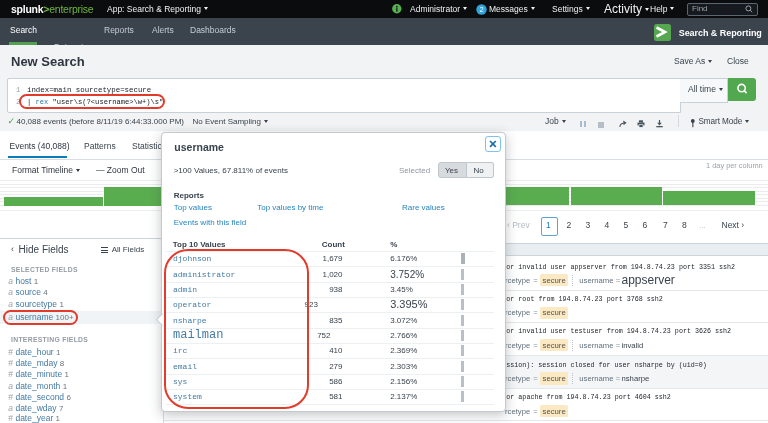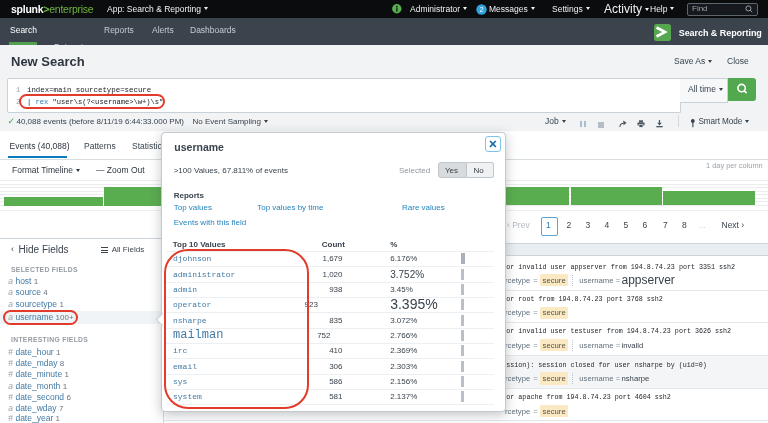--- a/index.html
+++ b/index.html
@@ -248,36 +248,36 @@
 <div class="a mono" style="left:173px;top:269.6px;font-size:8px;line-height:9px;color:#437aa5">administrator</div>
 <div class="a" style="left:280px;top:269.6px;width:62.5px;text-align:right;font-size:8px;line-height:9px;color:#39434d">1,020</div>
 <div class="a" style="left:390.2px;top:269.6px;font-size:10px;line-height:9px;color:#39434d">3.752%</div>
 <div class="a" style="left:461px;top:268.6px;width:2.5px;height:11px;background:#b9bfc7"></div>
 <div class="a mono" style="left:173px;top:285px;font-size:8px;line-height:9px;color:#437aa5">admin</div>
 <div class="a" style="left:280px;top:285px;width:62.5px;text-align:right;font-size:8px;line-height:9px;color:#39434d">938</div>
 <div class="a" style="left:390.2px;top:285px;font-size:8px;line-height:9px;color:#39434d">3.45%</div>
 <div class="a" style="left:461px;top:284px;width:2.5px;height:11px;background:#b9bfc7"></div>
 <div class="a mono" style="left:173px;top:300.3px;font-size:8px;line-height:9px;color:#437aa5">operator</div>
 <div class="a" style="left:280px;top:300.3px;width:62.5px;text-align:center;font-size:8px;line-height:9px;color:#39434d">923</div>
-<div class="a" style="left:390.2px;top:300.3px;font-size:14px;line-height:9px;color:#39434d">3.395%</div>
+<div class="a" style="left:390.2px;top:300.3px;font-size:11px;line-height:9px;color:#39434d">3.395%</div>
 <div class="a" style="left:461px;top:299.3px;width:2.5px;height:11px;background:#b9bfc7"></div>
 <div class="a mono" style="left:173px;top:315.7px;font-size:8px;line-height:9px;color:#437aa5">nsharpe</div>
 <div class="a" style="left:280px;top:315.7px;width:62.5px;text-align:right;font-size:8px;line-height:9px;color:#39434d">835</div>
 <div class="a" style="left:390.2px;top:315.7px;font-size:8px;line-height:9px;color:#39434d">3.072%</div>
 <div class="a" style="left:461px;top:314.7px;width:2.5px;height:11px;background:#b9bfc7"></div>
 <div class="a mono" style="left:173px;top:331px;font-size:12px;line-height:9px;color:#437aa5">mailman</div>
 <div class="a" style="left:268px;top:331px;width:62.5px;text-align:right;font-size:8px;line-height:9px;color:#39434d">752</div>
 <div class="a" style="left:390.2px;top:331px;font-size:8px;line-height:9px;color:#39434d">2.766%</div>
 <div class="a" style="left:461px;top:330px;width:2.5px;height:11px;background:#b9bfc7"></div>
 <div class="a mono" style="left:173px;top:346.4px;font-size:8px;line-height:9px;color:#437aa5">irc</div>
 <div class="a" style="left:280px;top:346.4px;width:62.5px;text-align:right;font-size:8px;line-height:9px;color:#39434d">410</div>
 <div class="a" style="left:390.2px;top:346.4px;font-size:8px;line-height:9px;color:#39434d">2.369%</div>
 <div class="a" style="left:461px;top:345.4px;width:2.5px;height:11px;background:#b9bfc7"></div>
 <div class="a mono" style="left:173px;top:361.7px;font-size:8px;line-height:9px;color:#437aa5">email</div>
-<div class="a" style="left:280px;top:361.7px;width:62.5px;text-align:right;font-size:8px;line-height:9px;color:#39434d">306</div>
+<div class="a" style="left:280px;top:361.7px;width:62.5px;text-align:right;font-size:8px;line-height:9px;color:#39434d">279</div>
 <div class="a" style="left:390.2px;top:361.7px;font-size:8px;line-height:9px;color:#39434d">2.303%</div>
 <div class="a" style="left:461px;top:360.7px;width:2.5px;height:11px;background:#b9bfc7"></div>
 <div class="a mono" style="left:173px;top:377.1px;font-size:8px;line-height:9px;color:#437aa5">sys</div>
 <div class="a" style="left:280px;top:377.1px;width:62.5px;text-align:right;font-size:8px;line-height:9px;color:#39434d">586</div>
 <div class="a" style="left:390.2px;top:377.1px;font-size:8px;line-height:9px;color:#39434d">2.156%</div>
 <div class="a" style="left:461px;top:376.1px;width:2.5px;height:11px;background:#b9bfc7"></div>
 <div class="a mono" style="left:173px;top:392.4px;font-size:8px;line-height:9px;color:#437aa5">system</div>
 <div class="a" style="left:280px;top:392.4px;width:62.5px;text-align:right;font-size:8px;line-height:9px;color:#39434d">581</div>
 <div class="a" style="left:390.2px;top:392.4px;font-size:8px;line-height:9px;color:#39434d">2.137%</div>
 <div class="a" style="left:461px;top:391.4px;width:2.5px;height:11px;background:#b9bfc7"></div>

